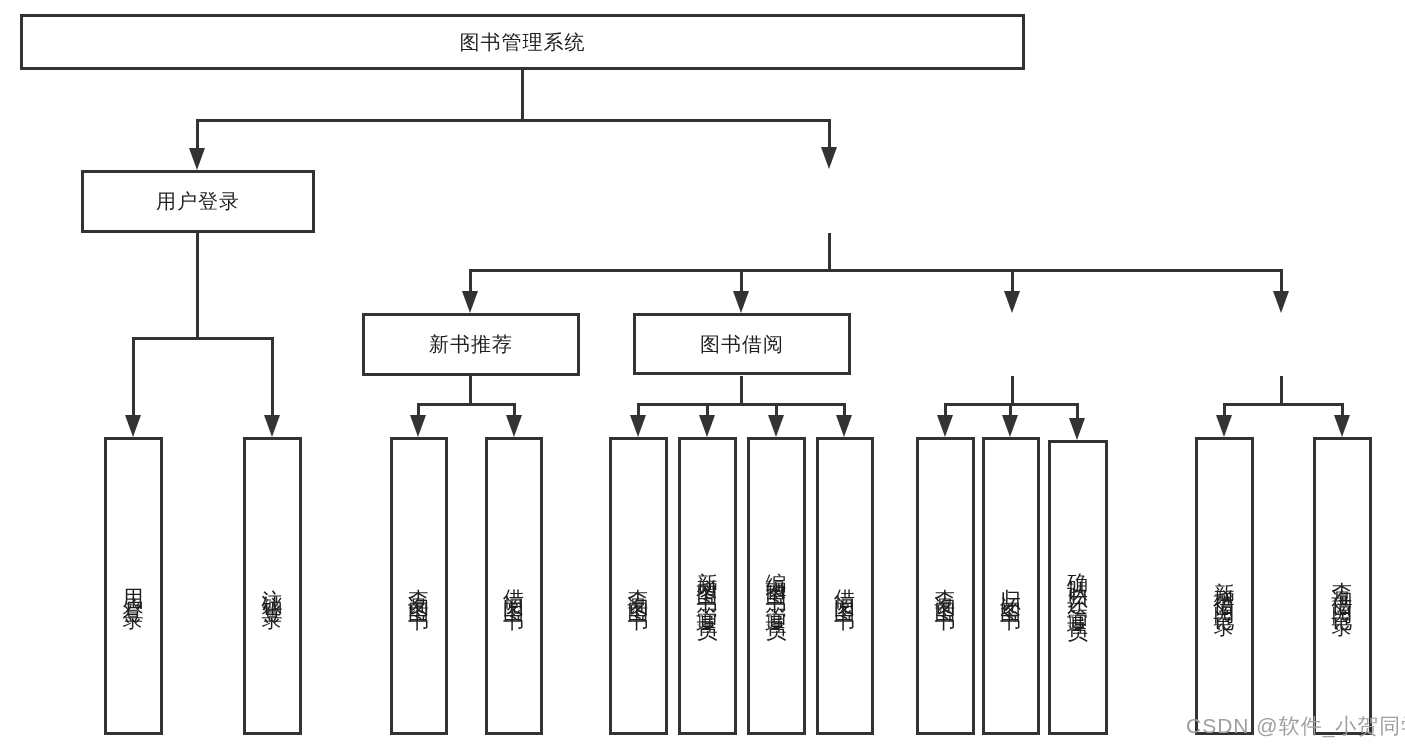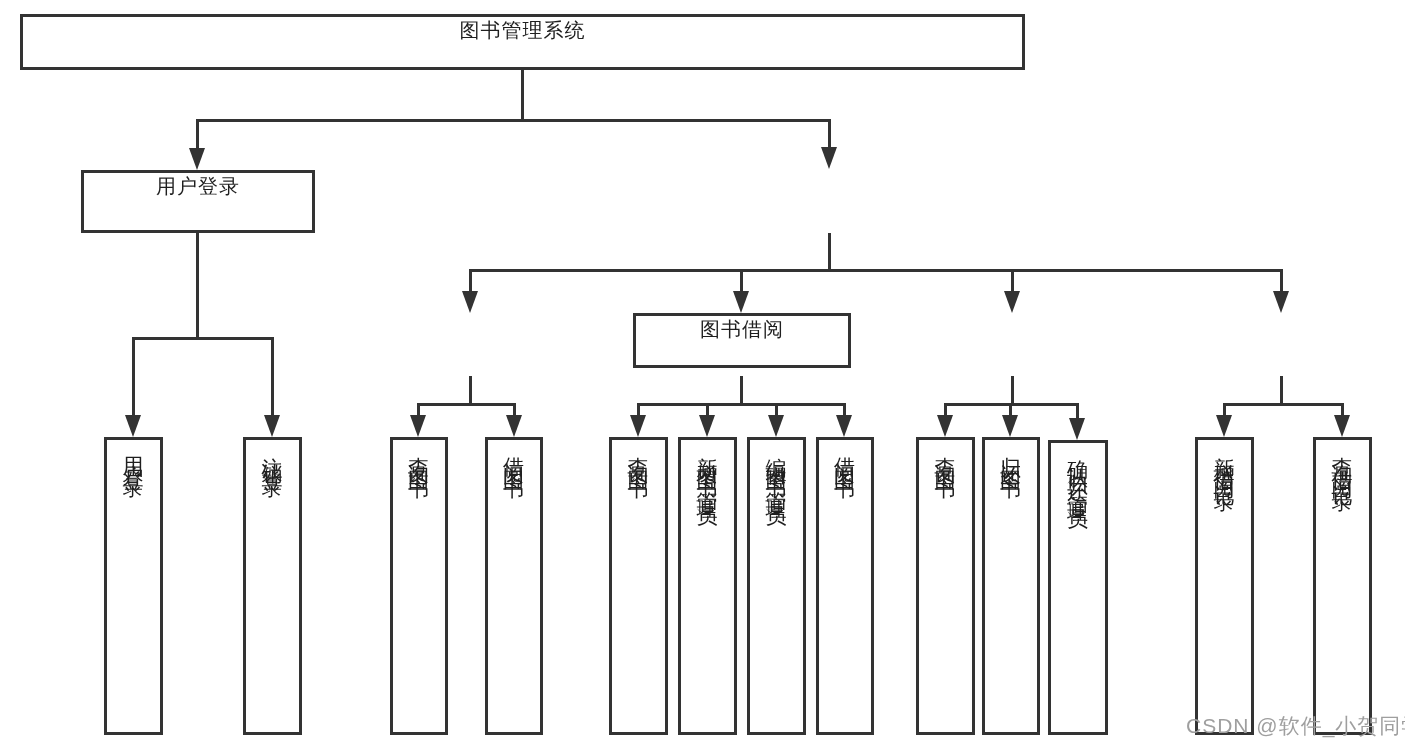--- a/index.html
+++ b/index.html
@@ -11,20 +11,21 @@
     overflow: hidden;
     font-family: "Liberation Sans", sans-serif;
     color: #1f1f1f;
   }
   .box {
     position: absolute;
     box-sizing: border-box;
     border: 3px solid #333333;
     background: #ffffff;
     display: flex;
+    align-items: center;
     justify-content: center;
     z-index: 2;
   }
   .hbox { font-size: 20px; letter-spacing: 1px; }
   .root-box { font-size: 20px; }
   .leaf .vtext {
     writing-mode: vertical-rl;
     text-orientation: mixed;
     font-size: 21px;
     line-height: 1;
@@ -117,21 +118,24 @@
   <div class="arrow" style="left:1334px;top:415px"></div>
 
   <div class="box hbox root-box" style="left:20px;top:14px;width:1005px;height:56px">
     <span>图书管理系统</span>
   </div>
 
   <div class="box hbox" style="left:81px;top:170px;width:234px;height:63px">
     <span>用户登录</span>
   </div>
 
-  <div class="box hbox" style="left:633px;top:313px;width:218px;height:55px">
+  <div class="box hbox" style="left:362px;top:313px;width:218px;height:63px">
+    <span>新书推荐</span>
+  </div>
+  <div class="box hbox" style="left:633px;top:313px;width:218px;height:62px">
     <span>图书借阅</span>
   </div>
 
   <div class="box leaf" style="left:104px;top:437px;width:59px;height:298px">
     <span class="vtext">用户登录</span>
   </div>
   <div class="box leaf" style="left:243px;top:437px;width:59px;height:298px">
     <span class="vtext">注销登录</span>
   </div>
 

